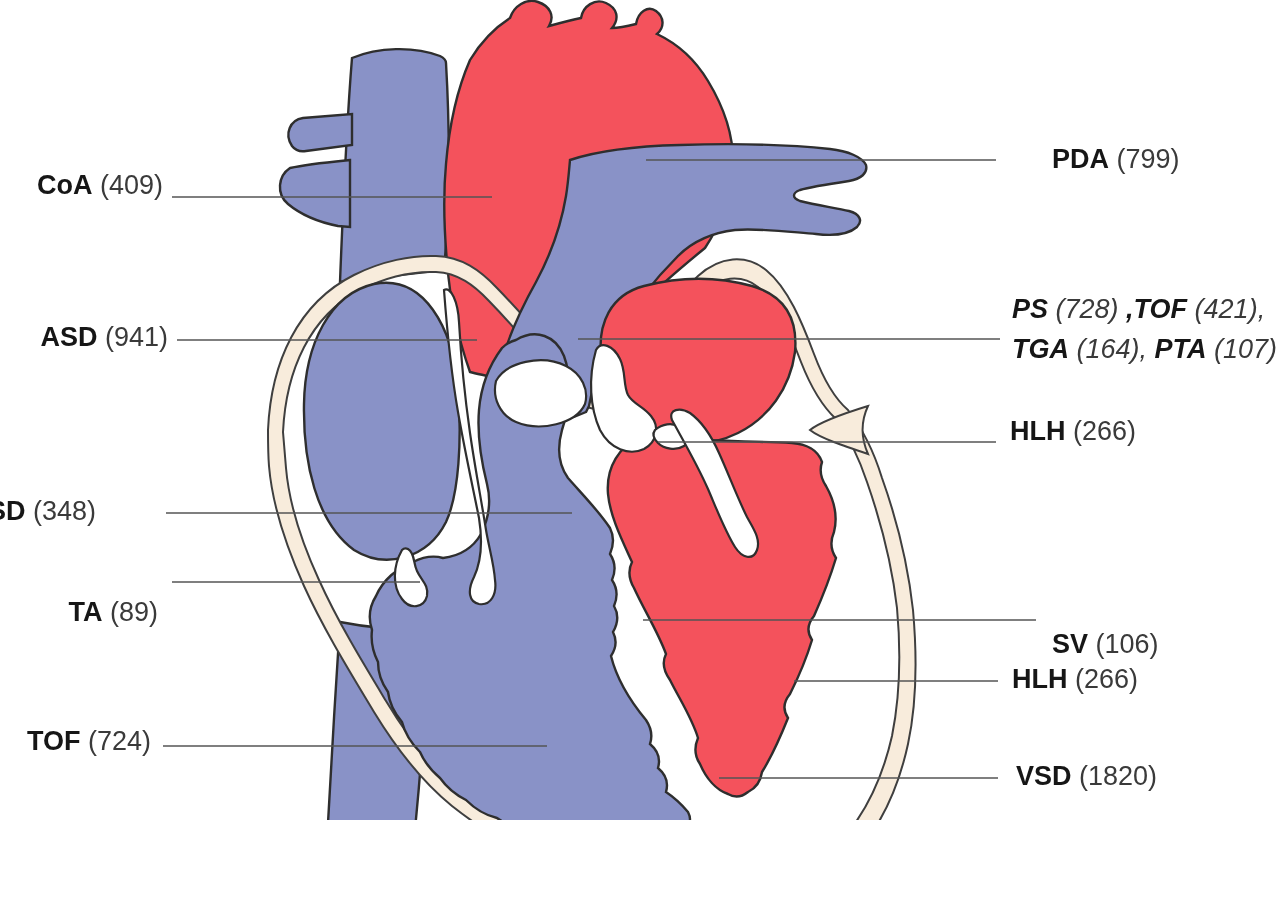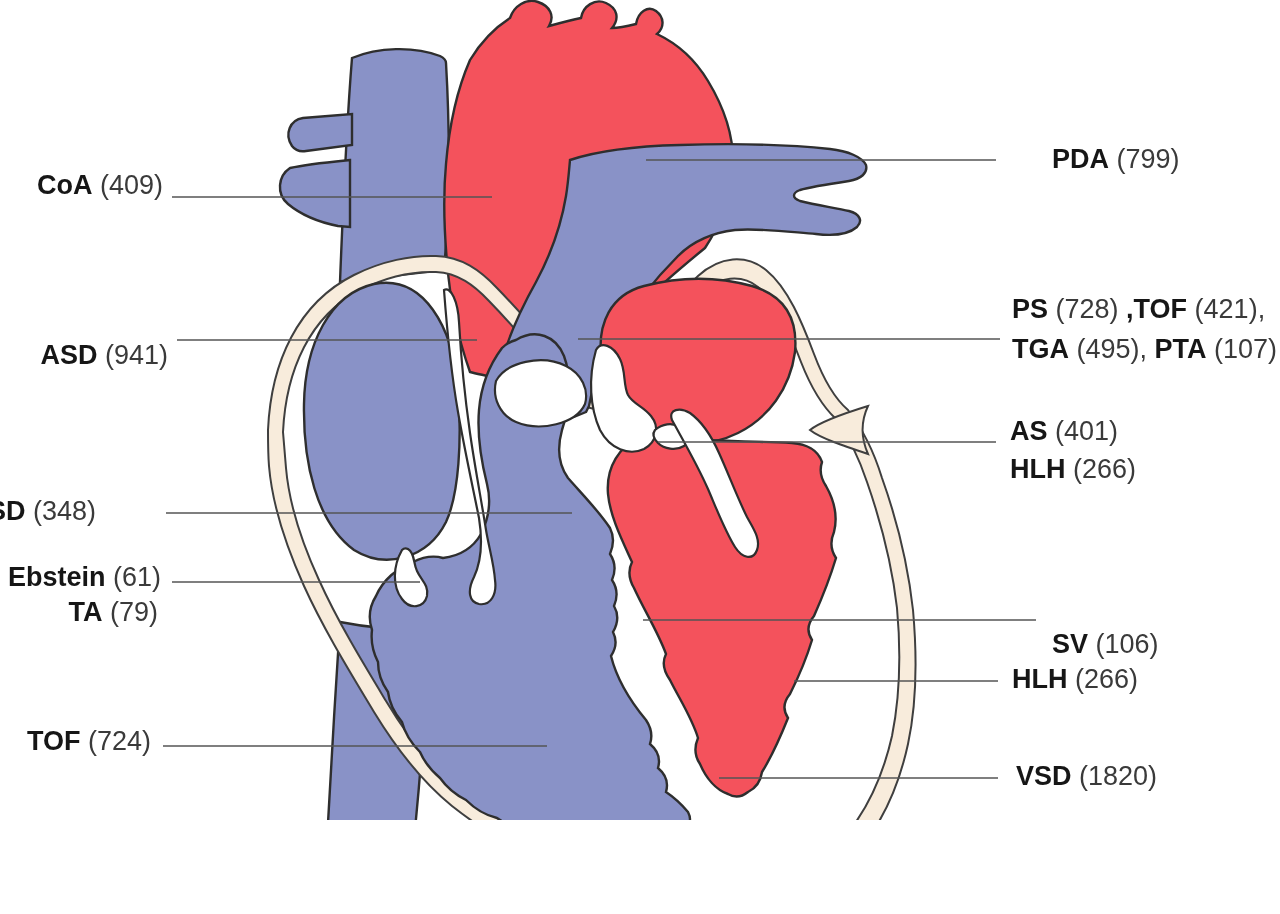--- a/index.html
+++ b/index.html
@@ -20,21 +20,21 @@
     font-family:"Liberation Sans", sans-serif;
   }
   .stage svg{position:absolute;left:0;top:0;}
   .lbl{
     position:absolute;font-size:27px;line-height:33px;white-space:nowrap;
   }
   .lbl.left{text-align:right;}
   .seg-b{font-weight:bold;color:var(--label_bold);}
   .seg-n{font-weight:normal;color:var(--label_number);}
   .lbl .line{white-space:nowrap;}
-  .ml40 .line{line-height:40px;}
+  .ml40 .line{line-height:40px;font-style:italic;}
   .ml38 .line{line-height:38px;}
   path.vessel-blue{fill:var(--deoxygenated_blue);stroke:var(--outline);stroke-width:2.4;}
   path.vessel-red{fill:var(--oxygenated_red);stroke:var(--outline);stroke-width:2.4;}
   path.chamber-blue{fill:var(--deoxygenated_blue);stroke:var(--outline);stroke-width:2.4;}
   path.chamber-red{fill:var(--oxygenated_red);stroke:var(--outline);stroke-width:2.4;}
   path.white-cut{fill:#ffffff;stroke:var(--outline);stroke-width:2.2;}
   .peri-fill{fill:var(--pericardium_cream);fill-rule:evenodd;stroke:none;}
   .peri-line{fill:none;stroke:var(--pericardium_line);stroke-width:2;}
   .peri-notch{fill:var(--pericardium_cream);stroke:var(--pericardium_line);stroke-width:2;}
   line.leader{stroke:var(--leader_line);stroke-width:1.6;}
@@ -80,31 +80,29 @@
       <line class="leader" x1="166" y1="513" x2="572" y2="513"></line>
       <line class="leader" x1="172" y1="582" x2="420" y2="582"></line>
       <line class="leader" x1="163" y1="746" x2="547" y2="746"></line>
       <line class="leader" x1="643" y1="620" x2="1036" y2="620"></line>
       <line class="leader" x1="794" y1="681" x2="998" y2="681"></line>
       <line class="leader" x1="719" y1="778" x2="998" y2="778"></line>
     </g>
   </svg>
 
   <div class="lbl left" style="right:1117px;top:169px"><span class="seg-b">CoA</span><span class="seg-n"> (409)</span></div>
-  <div class="lbl left" style="right:1112px;top:339px"><span class="seg-b">ASD</span><span class="seg-n"> (941)</span></div>
+  <div class="lbl left" style="right:1112px;top:321px"><span class="seg-b">ASD</span><span class="seg-n"> (941)</span></div>
   <div class="lbl left" style="right:1184px;top:495px"><span class="seg-b">AVSD</span><span class="seg-n"> (348)</span></div>
-  <div class="lbl left" style="right:1119px;top:561px"><span class="seg-b">Ebstein</span><span class="seg-n"> (61)</span></div>
-  <div class="lbl left" style="right:1122px;top:596px"><span class="seg-b">TA</span><span class="seg-n"> (79)</span></div>
+  <div class="lbl left" style="right:1122px;top:596px"><span class="seg-b">TA</span><span class="seg-n"> (89)</span></div>
   <div class="lbl left" style="right:1129px;top:725px"><span class="seg-b">TOF</span><span class="seg-n"> (724)</span></div>
 
   <div class="lbl" style="left:1052px;top:143px"><span class="seg-b">PDA</span><span class="seg-n"> (799)</span></div>
   <div class="lbl ml40" style="left:1012px;top:289px">
     <div class="line"><span class="seg-b">PS</span><span class="seg-n"> (728)  </span><span class="seg-b">,TOF</span><span class="seg-n"> (421),</span></div>
-    <div class="line"><span class="seg-b">TGA</span><span class="seg-n"> (495), </span><span class="seg-b">PTA</span><span class="seg-n"> (107)</span></div>
+    <div class="line"><span class="seg-b">TGA</span><span class="seg-n"> (164), </span><span class="seg-b">PTA</span><span class="seg-n"> (107)</span></div>
   </div>
   <div class="lbl ml38" style="left:1010px;top:412px">
-    <div class="line"><span class="seg-b">AS</span><span class="seg-n"> (401)</span></div>
     <div class="line"><span class="seg-b">HLH</span><span class="seg-n"> (266)</span></div>
   </div>
   <div class="lbl" style="left:1052px;top:628px"><span class="seg-b">SV</span><span class="seg-n"> (106)</span></div>
   <div class="lbl" style="left:1012px;top:663px"><span class="seg-b">HLH</span><span class="seg-n"> (266)</span></div>
   <div class="lbl" style="left:1016px;top:760px"><span class="seg-b">VSD</span><span class="seg-n"> (1820)</span></div>
 </div>
 
 </body></html>

